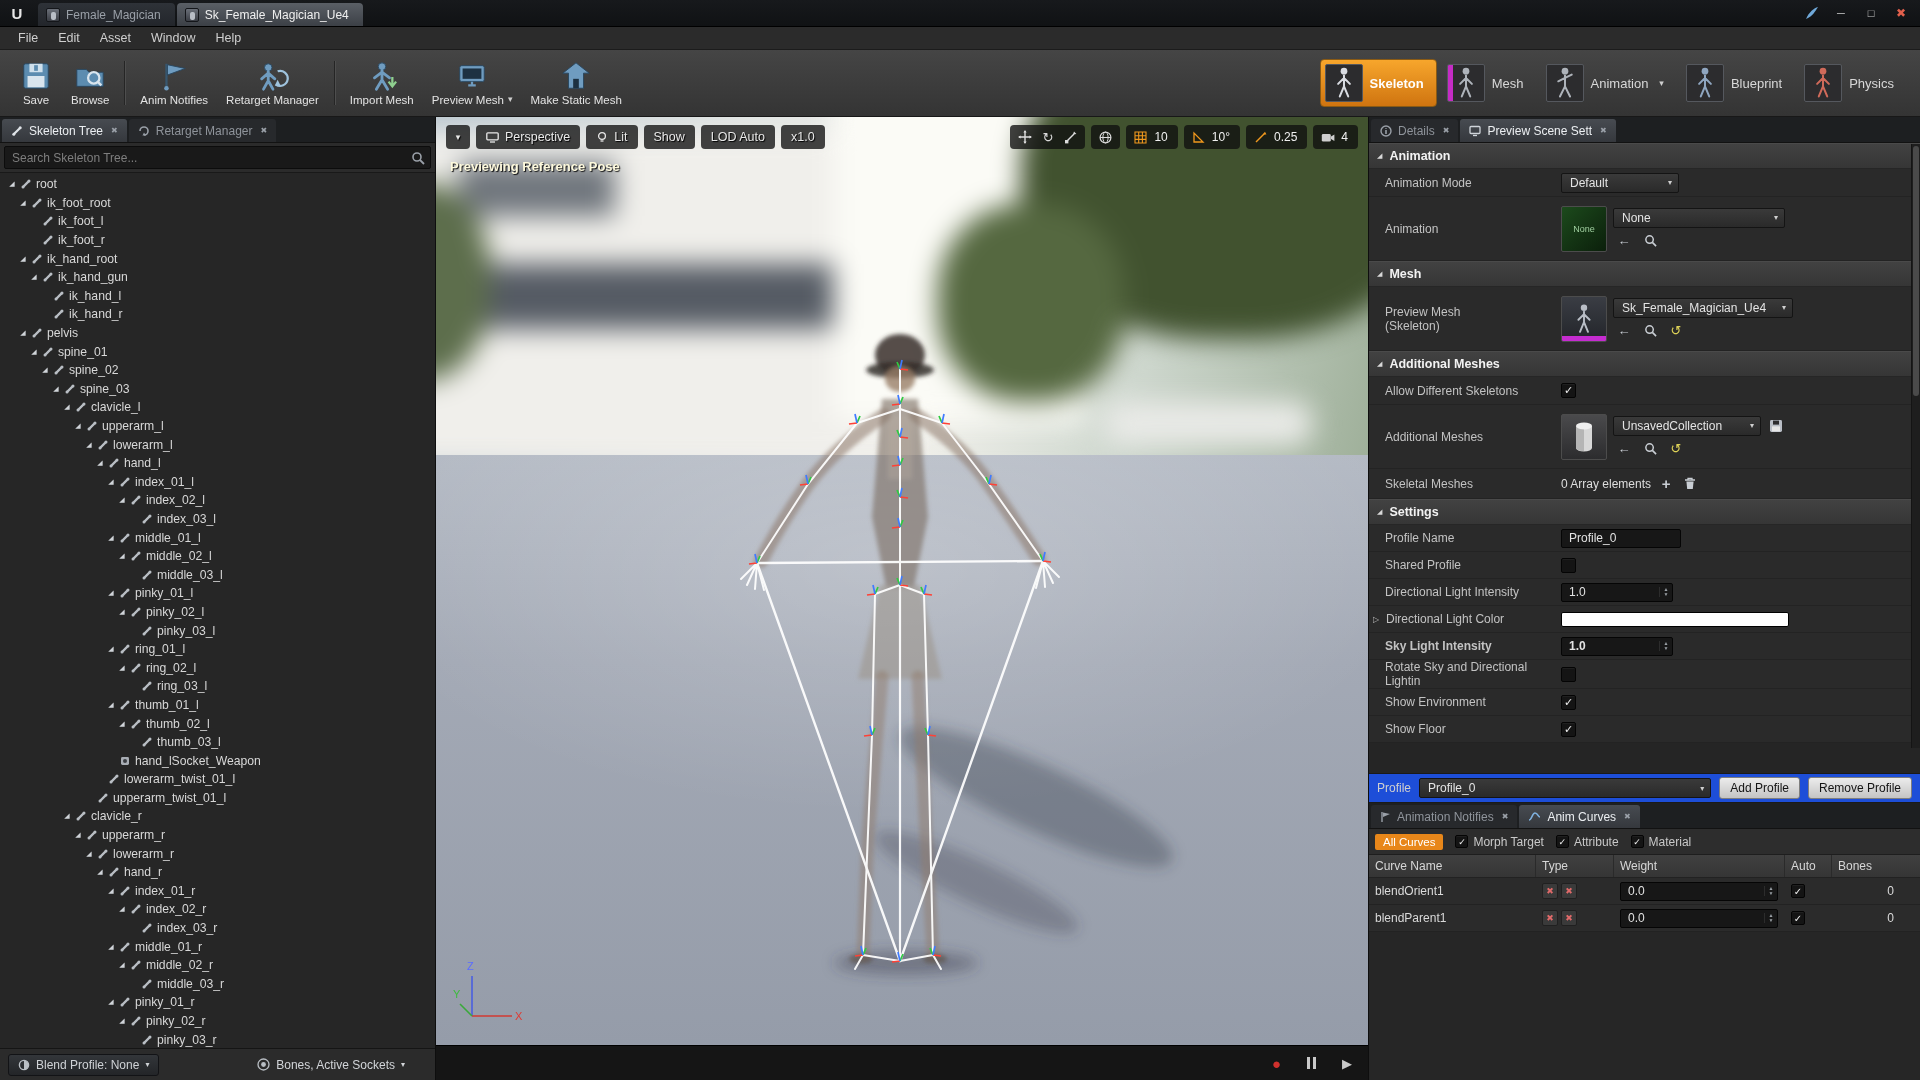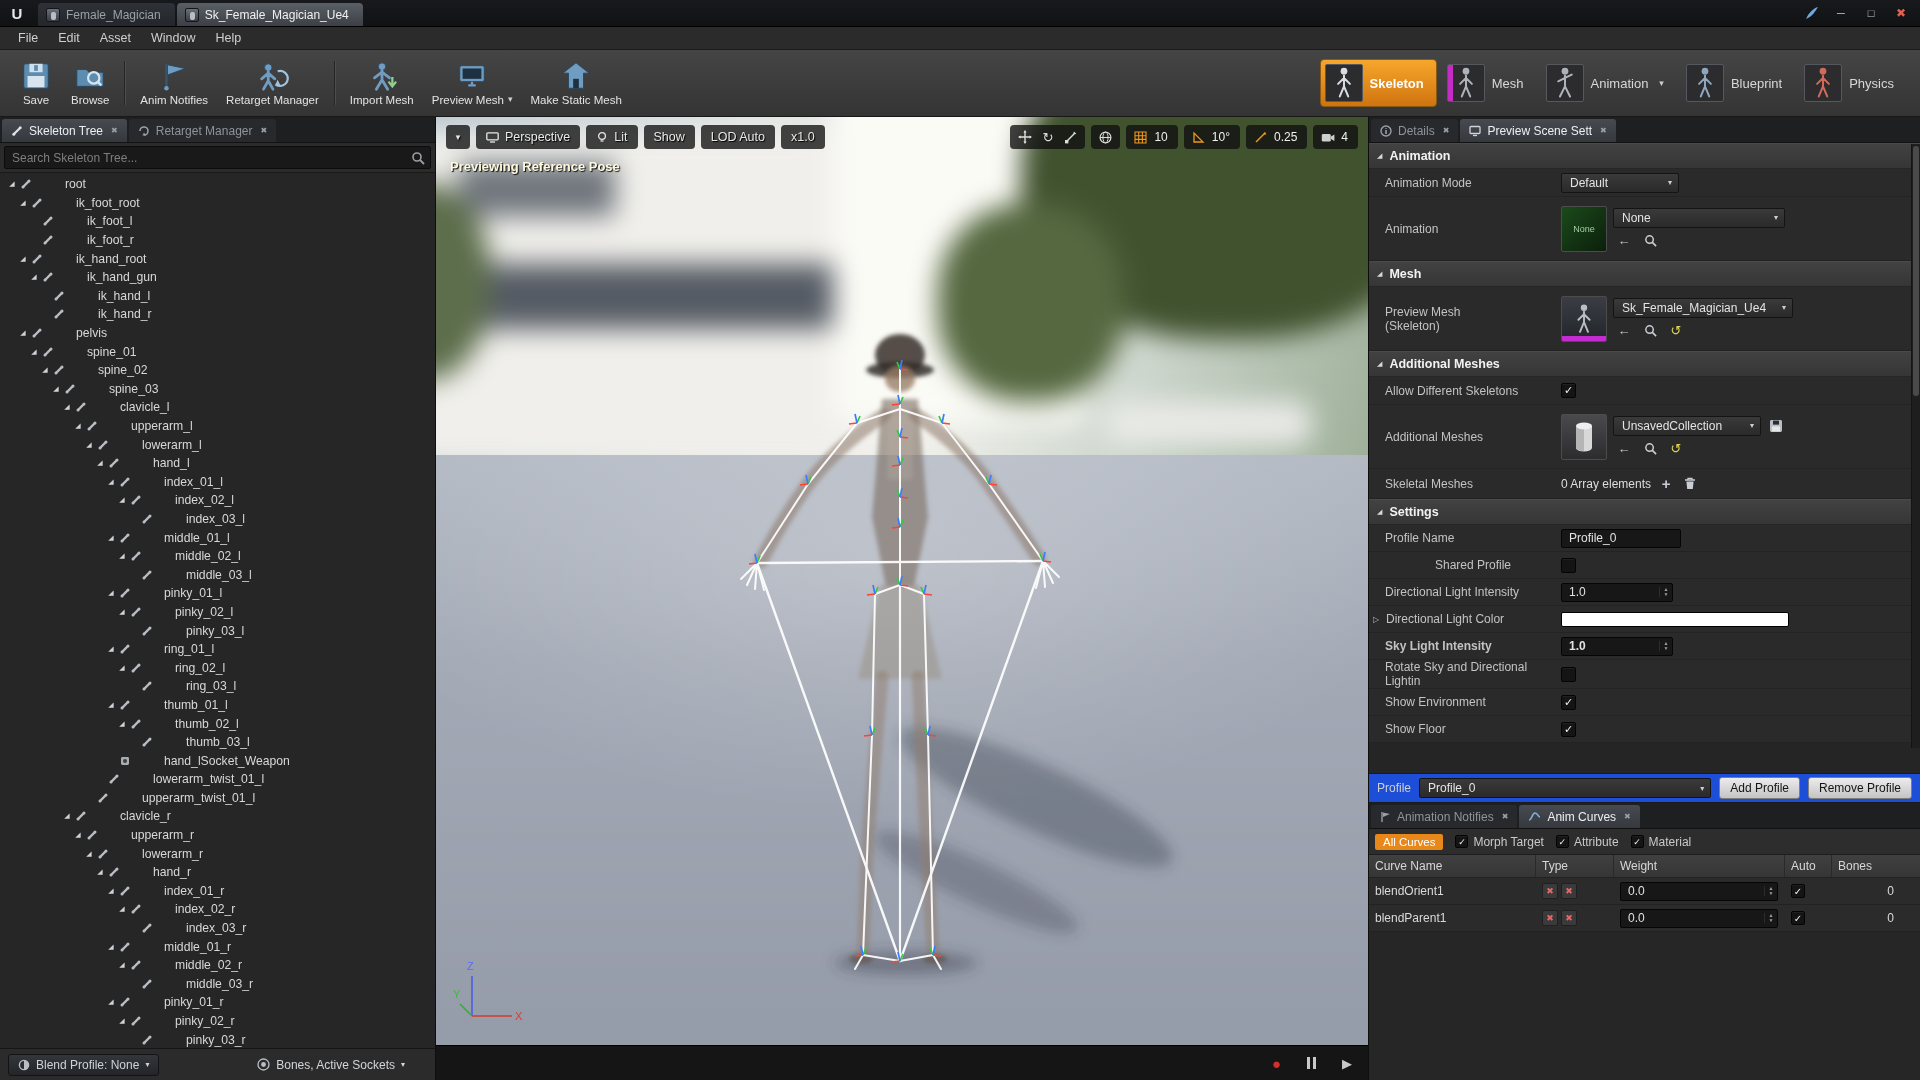--- a/index.html
+++ b/index.html
@@ -56,21 +56,21 @@
   .searchrow { height:30px; padding:3px 4px; background:#2b2b2b; border-bottom:1px solid #191919; }
   .searchbox { position:relative; height:23px; background:#191919; border:1px solid #0c0c0c; border-radius:2px; display:flex; align-items:center; }
   .searchbox input { flex:1; background:transparent; border:0; outline:none; color:#d7d7d7; font-size:12px; padding:0 24px 0 7px; font-family:inherit; }
   .searchbox input::placeholder { color:#7e7e7e; }
   .searchbox .mag-ic { position:absolute; right:5px; top:4px; }
   .tree { flex:1; overflow:hidden; background:#262626; padding-top:2px; }
   .tree-row { display:flex; align-items:center; height:18.6px; color:#d8d8d8; font-size:12.2px; white-space:nowrap; }
   .tree-indent { flex:none; display:inline-block; }
   .tree-arrow { flex:none; width:12px; font-size:7px; color:#cfd3d8; text-align:center; }
   .tree-icon { flex:none; width:15px; display:inline-flex; justify-content:center; }
-  .tree-label { padding-left:3px;margin-left:29px; }
+  .tree-label { padding-left:3px; }
   .left-footer { height:32px; background:#2b2b2b; border-top:1px solid #151515; display:flex; align-items:center; padding:0 8px; }
   .btn-dark { display:flex; align-items:center; gap:6px; background:linear-gradient(#33363a,#232528); border:1px solid #121316; border-radius:3px; color:#cfd2d6; padding:3px 9px; font-size:12px; }
   .foot-filter { margin-left:auto; margin-right:22px; display:flex; align-items:center; gap:6px; color:#d2d5d9; font-size:12px; }
 
   
   .viewport { width:932px; flex:none; display:flex; flex-direction:column; position:relative; background:#1a1a1a; }
   .vp-canvas { position:relative; height:928px; overflow:hidden; }
   .bg-sky { position:absolute; left:0; top:0; width:100%; height:338px; overflow:hidden;
     background:linear-gradient(105deg,#b9c6cf 0%,#dfe3e2 30%,#f2f1ec 55%,#cfd8cf 75%,#9fb09a 100%); }
   .bg-blur { position:absolute; inset:-20px; filter:blur(13px); transform:scale(1.04); }
@@ -1324,21 +1324,21 @@
           <span>Settings</span>
         </div>
         <div class="drow" style="min-height:27px;">
           <div class="dlabel">Profile Name</div>
           <div class="dctrl">
               <div class="tfield" style="width:120px;">
                 <span>Profile_0</span>
               </div>
             </div>
         </div>
-        <div class="drow" style="min-height:27px;text-align:center;">
+        <div class="drow" style="min-height:27px;">
           <div class="dlabel">Shared Profile</div>
           <div class="dctrl">
               <span class="cb"></span>
             </div>
         </div>
         <div class="drow" style="min-height:27px;">
           <div class="dlabel">Directional Light Intensity</div>
           <div class="dctrl">
             <div class="spin">
               <span class="v">1.0</span>

